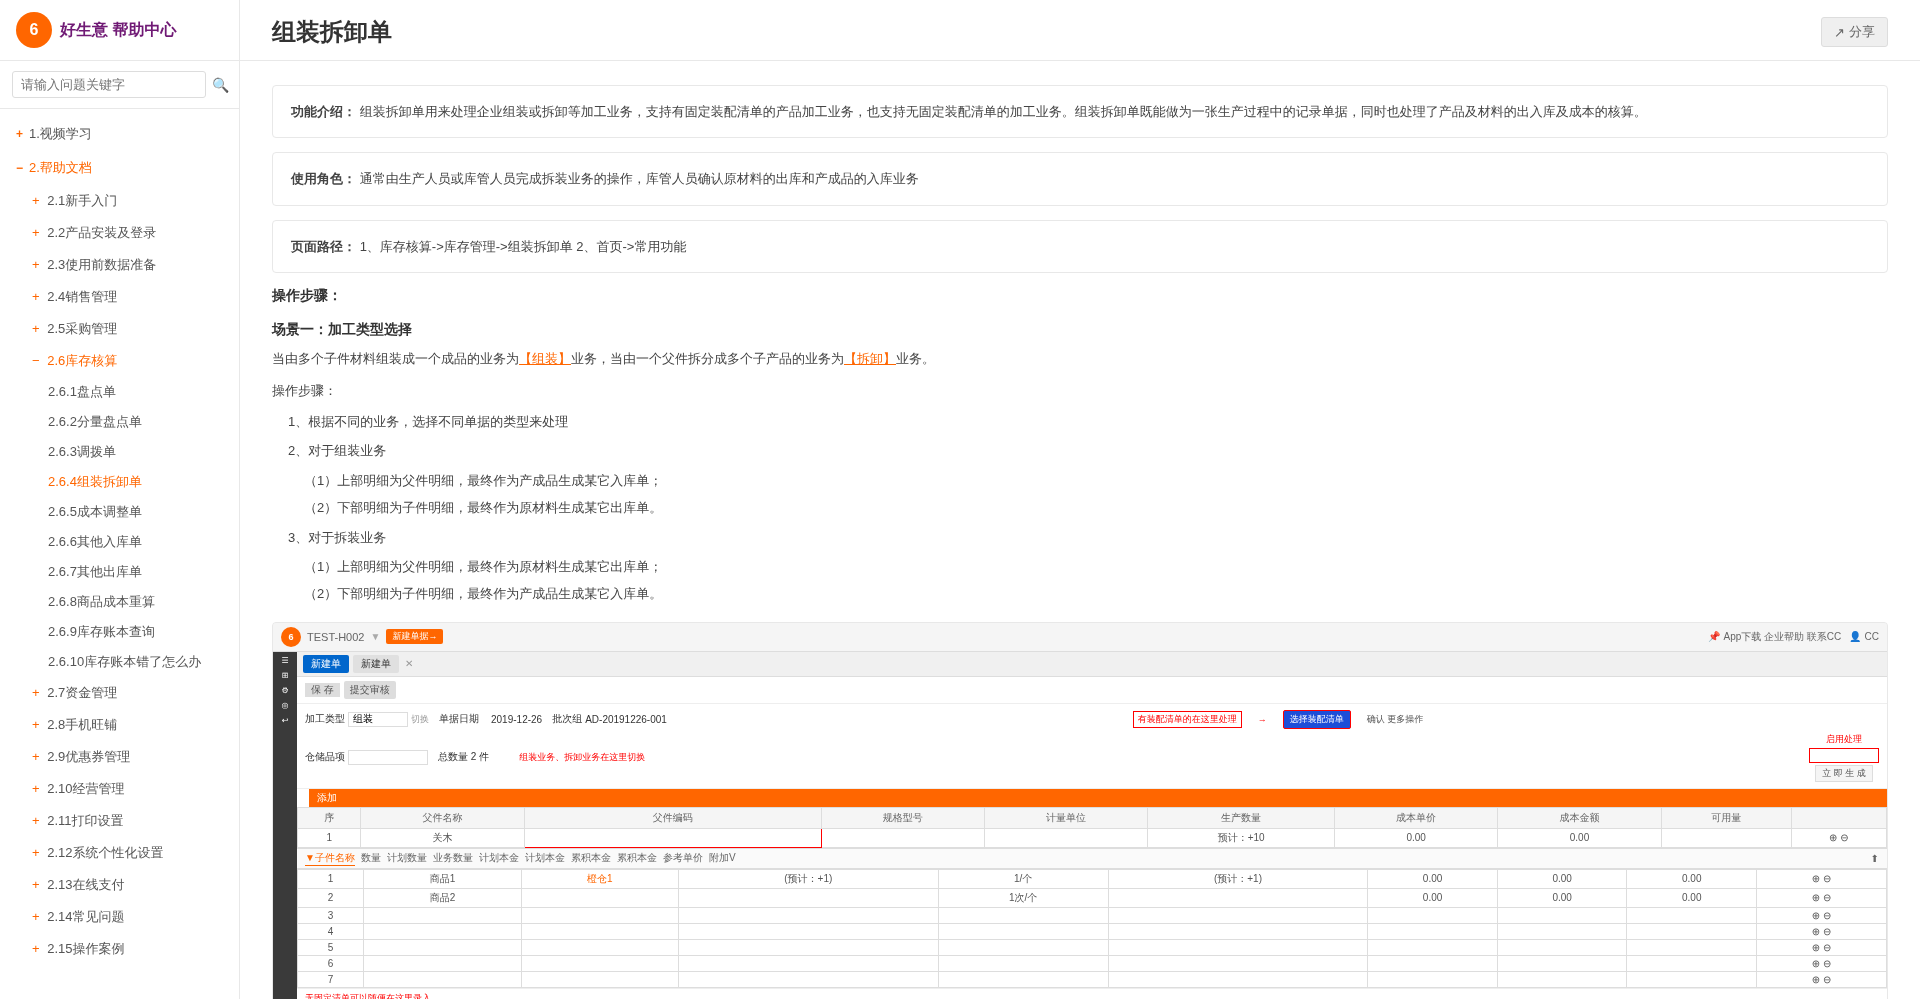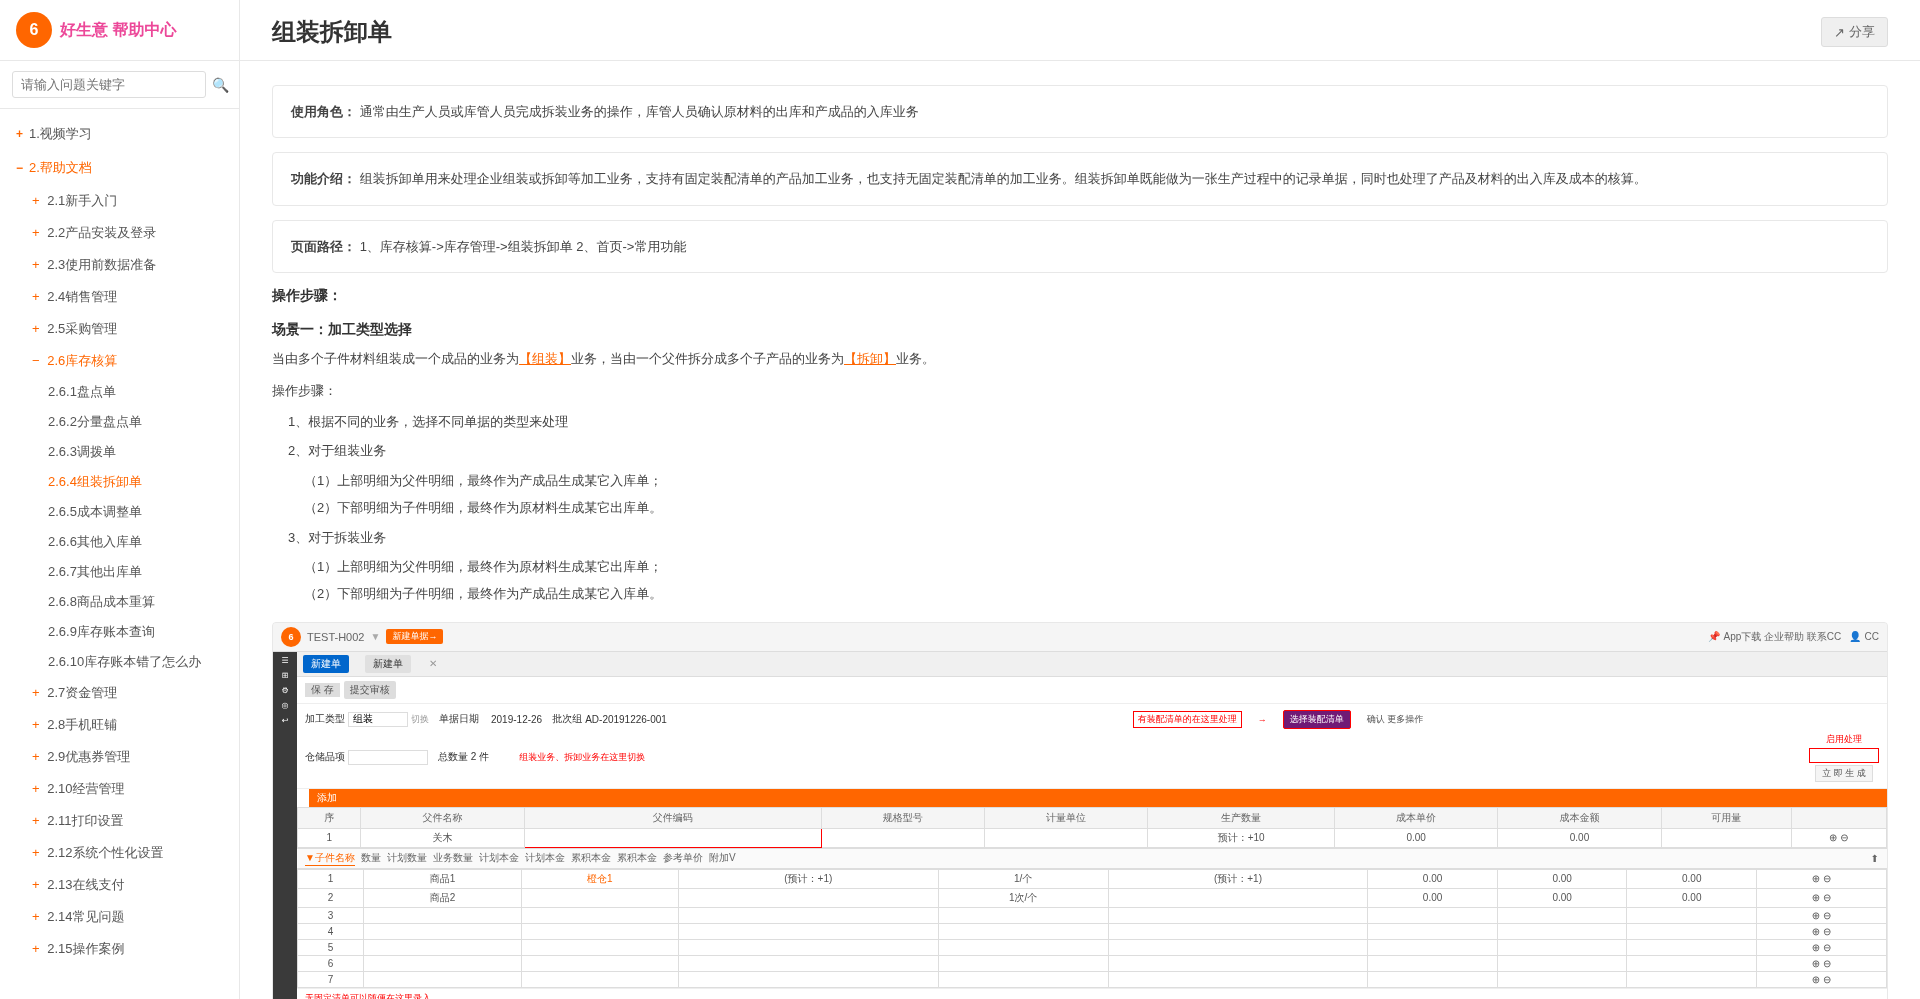--- a/index.html
+++ b/index.html
@@ -2,21 +2,21 @@
 <html><head>
   <meta charset="utf-8">
   <style>
     * { margin: 0; padding: 0; box-sizing: border-box; }
     body { font-family: "Microsoft YaHei", "PingFang SC", sans-serif; font-size: 14px; color: #333; background: #f5f5f5; display: flex; height: 100vh; overflow: hidden; }
 
     
     .sidebar { width: 240px; background: #fff; border-right: 1px solid #e8e8e8; display: flex; flex-direction: column; flex-shrink: 0; overflow-y: auto; }
     .sidebar-header { padding: 12px 16px; display: flex; align-items: center; gap: 8px; border-bottom: 1px solid #e8e8e8; }
     .logo-circle { width: 36px; height: 36px; background: #f60; border-radius: 50%; display: flex; align-items: center; justify-content: center; color: white; font-weight: bold; font-size: 16px; flex-shrink: 0; }
-    .logo-text { font-size: 16px; font-weight: bold; color: #ec4899; }
+    .logo-text { font-size: 16px; font-weight: bold; color: #701a75; }
     .search-box { padding: 10px 12px; border-bottom: 1px solid #e8e8e8; display: flex; align-items: center; gap: 6px; }
     .search-input { flex: 1; border: 1px solid #ddd; border-radius: 3px; padding: 5px 8px; font-size: 13px; outline: none; color: #999; }
     .search-icon-btn { color: #999; cursor: pointer; font-size: 14px; }
     .nav-list { padding: 8px 0; flex: 1; }
     .nav-item { padding: 8px 16px; display: flex; align-items: center; gap: 6px; cursor: pointer; color: #555; font-size: 13px; }
     .nav-item.active { color: #f60; }
     .nav-item .plus { color: #f60; font-size: 12px; font-weight: bold; }
     .nav-item .minus { color: #f60; font-size: 12px; font-weight: bold; }
     .nav-sub-list { padding: 0; }
     .nav-sub-item { padding: 7px 16px 7px 32px; font-size: 13px; cursor: pointer; color: #555; }
@@ -174,27 +174,27 @@
   <div class="main-header">
     <h1 class="page-title-text">组装拆卸单</h1>
     <button class="share-btn">
       <span class="share-icon">↗</span>
       <span>分享</span>
     </button>
   </div>
   <div class="content">
 
     <div class="info-block">
+      <strong>功能介绍：</strong>
+      <span>组装拆卸单用来处理企业组装或拆卸等加工业务，支持有固定装配清单的产品加工业务，也支持无固定装配清单的加工业务。组装拆卸单既能做为一张生产过程中的记录单据，同时也处理了产品及材料的出入库及成本的核算。</span>
+    </div>
+
+    <div class="info-block">
       <strong>使用角色：</strong>
       <span>通常由生产人员或库管人员完成拆装业务的操作，库管人员确认原材料的出库和产成品的入库业务</span>
-    </div>
-
-    <div class="info-block">
-      <strong>功能介绍：</strong>
-      <span>组装拆卸单用来处理企业组装或拆卸等加工业务，支持有固定装配清单的产品加工业务，也支持无固定装配清单的加工业务。组装拆卸单既能做为一张生产过程中的记录单据，同时也处理了产品及材料的出入库及成本的核算。</span>
     </div>
 
     <div class="info-block">
       <strong>页面路径：</strong>
       <span>1、库存核算-&gt;库存管理-&gt;组装拆卸单  2、首页-&gt;常用功能</span>
     </div>
 
     <div class="section-title">操作步骤：</div>
     <div class="section-subtitle">场景一：加工类型选择</div>
     <div class="step-text">
@@ -228,21 +228,21 @@
         <div style="display:flex;">
           <div style="width:24px;background:#3a3a3a;display:flex;flex-direction:column;align-items:center;padding:4px 0;gap:6px;">
             <div style="color:white;font-size:8px;">☰</div>
             <div style="color:white;font-size:8px;">⊞</div>
             <div style="color:white;font-size:8px;">⚙</div>
             <div style="color:white;font-size:8px;">◎</div>
             <div style="color:white;font-size:8px;">↩</div>
           </div>
           <div style="flex:1;background:#fff;">
 
-            <div style="display:flex;align-items:center;background:#f0f0f0;border-bottom:1px solid #ddd;padding:3px 6px;gap:16px;">
+            <div style="display:flex;align-items:center;background:#f0f0f0;border-bottom:1px solid #ddd;padding:3px 6px;gap:4px;">
               <span style="background:#06c;color:white;padding:2px 8px;font-size:10px;border-radius:2px;">新建单</span>
               <span style="background:#e0e0e0;color:#333;padding:2px 8px;font-size:10px;border-radius:2px;">新建单</span>
               <span style="font-size:10px;color:#999;margin-left:2px;">✕</span>
             </div>
 
             <div style="display:flex;align-items:center;background:#fff;padding:4px 8px;gap:4px;border-bottom:1px solid #eee;">
               <span style="background:#ddd;color:#555;padding:0 6px;font-size:10px;border-radius:0;">保 存</span>
               <span style="background:#ddd;color:#555;padding:2px 6px;font-size:10px;border-radius:2px;">提交审核</span>
             </div>
 
@@ -258,21 +258,21 @@
                   <span>2019-12-26</span>
                 </div>
                 <div style="display:flex;align-items:center;gap:3px;font-size:10px;">
                   <span>批次组</span>
                   <span>AD-20191226-001</span>
                 </div>
 
                 <div style="flex:1;display:flex;justify-content:center;align-items:center;gap:16px;">
                   <span style="color:red;font-size:9px;border:1px solid red;padding:1px 4px;">有装配清单的在这里处理</span>
                   <span style="color:red;font-size:9px;">→</span>
-                  <span style="background:#701a75;color:white;padding:2px 6px;font-size:9px;border-radius:2px;border:1px solid red;">选择装配清单</span>
+                  <span style="background:#1d4ed8;color:white;padding:2px 6px;font-size:9px;border-radius:2px;border:1px solid red;">选择装配清单</span>
                   <span style="font-size:9px;color:#555;">确认 更多操作</span>
                 </div>
               </div>
               <div style="display:flex;gap:10px;align-items:center;margin-top:4px;font-size:10px;">
                 <div style="display:flex;align-items:center;gap:3px;">
                   <span>仓储品项</span>
                   <input style="border: 1px solid rgb(221, 221, 221); padding: 1px 4px; font-size: 10px; width: 80px;" readonly="">
                 </div>
                 <div style="display:flex;gap:4px;align-items:center;">
                   <span>总数量 2 件</span>

